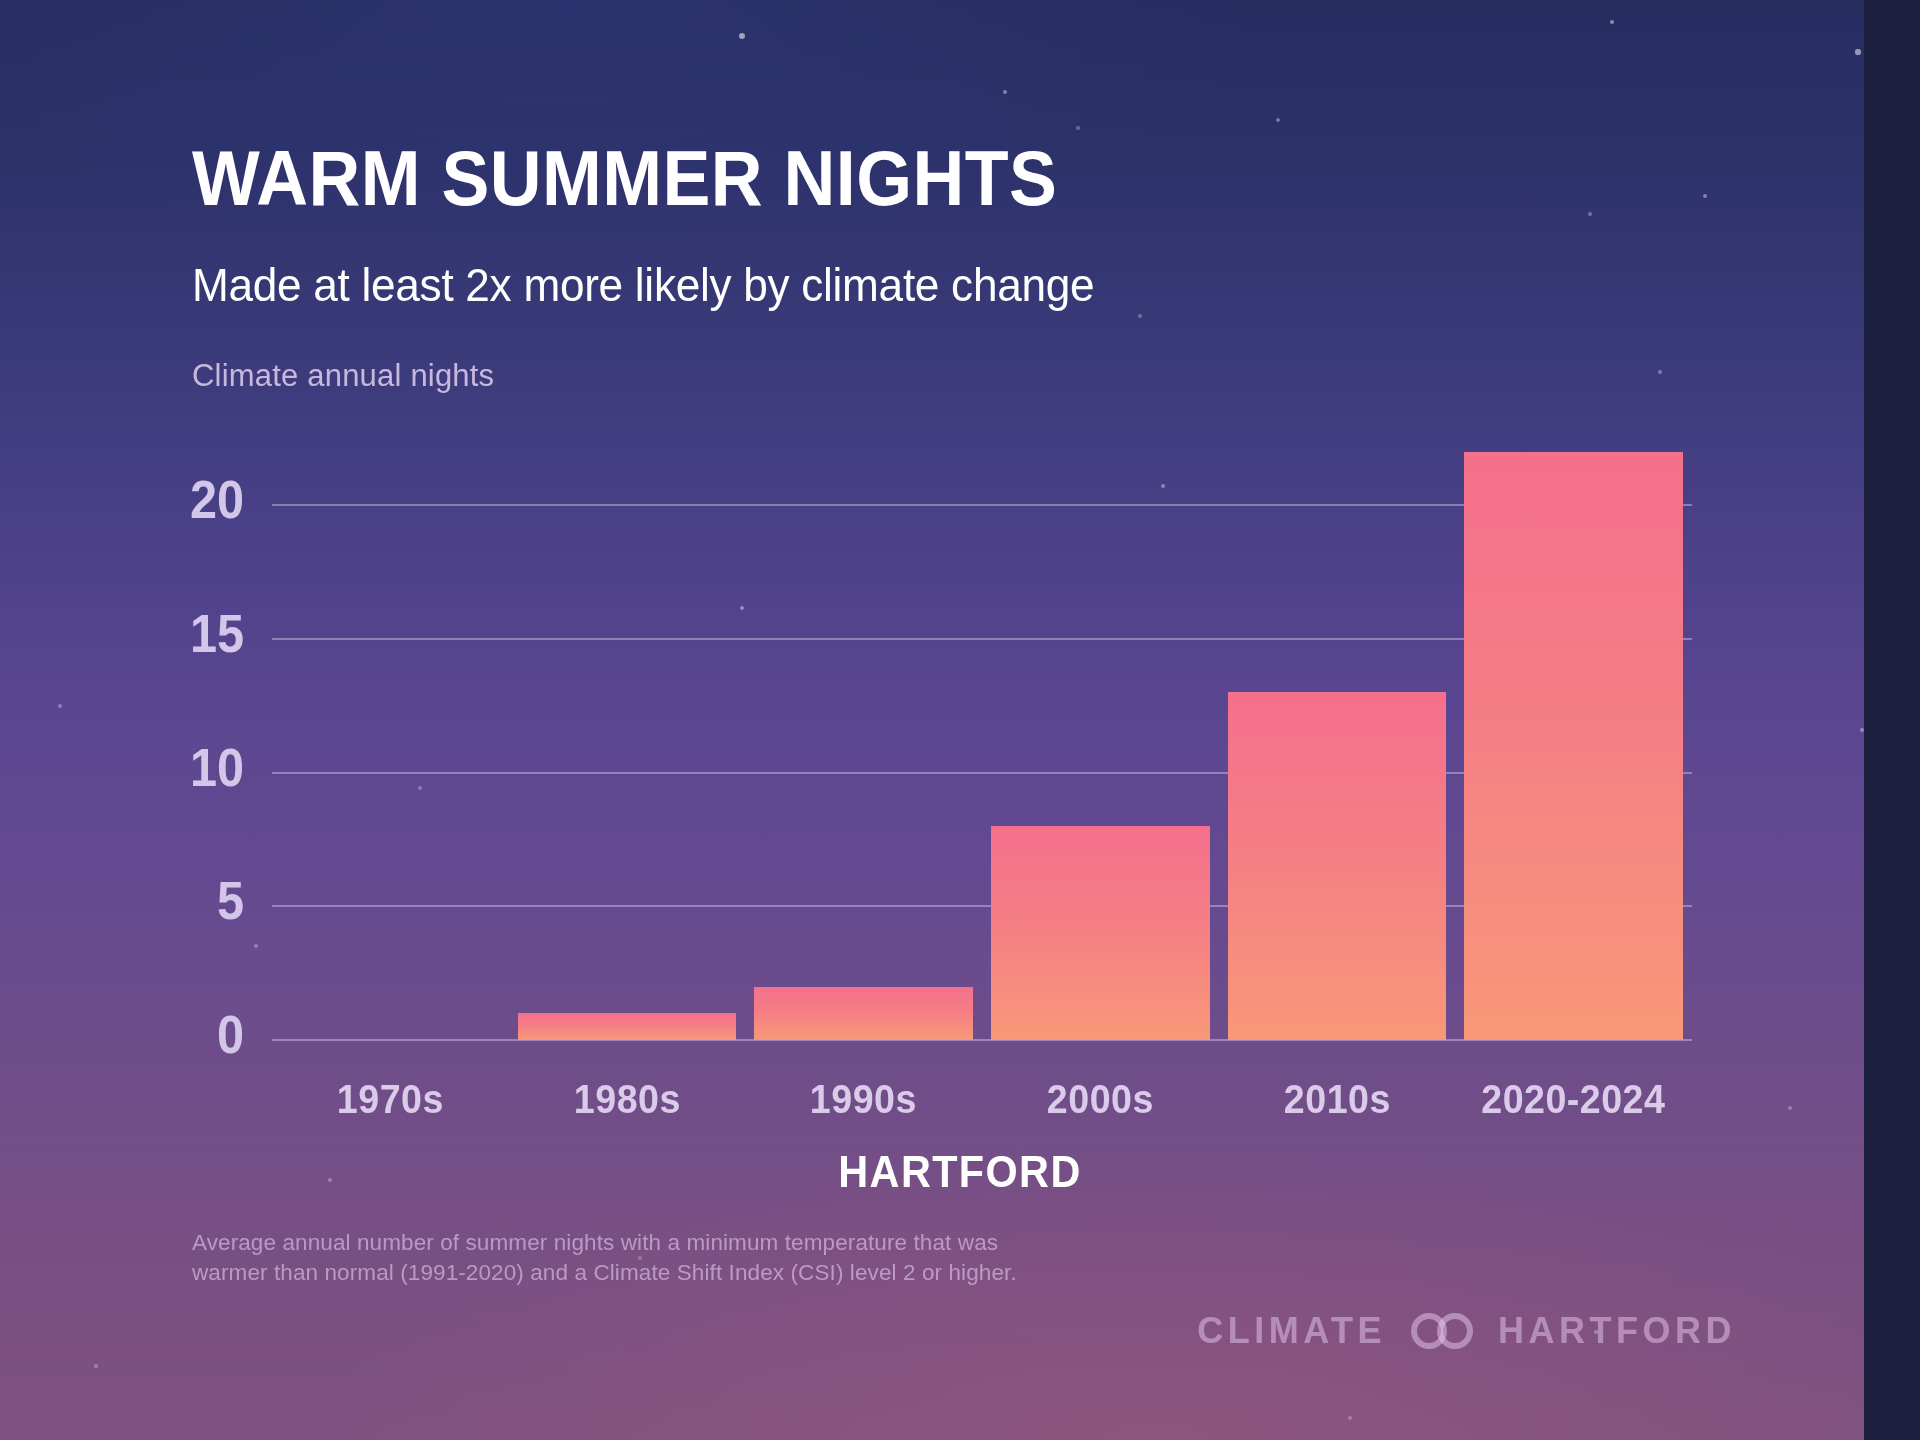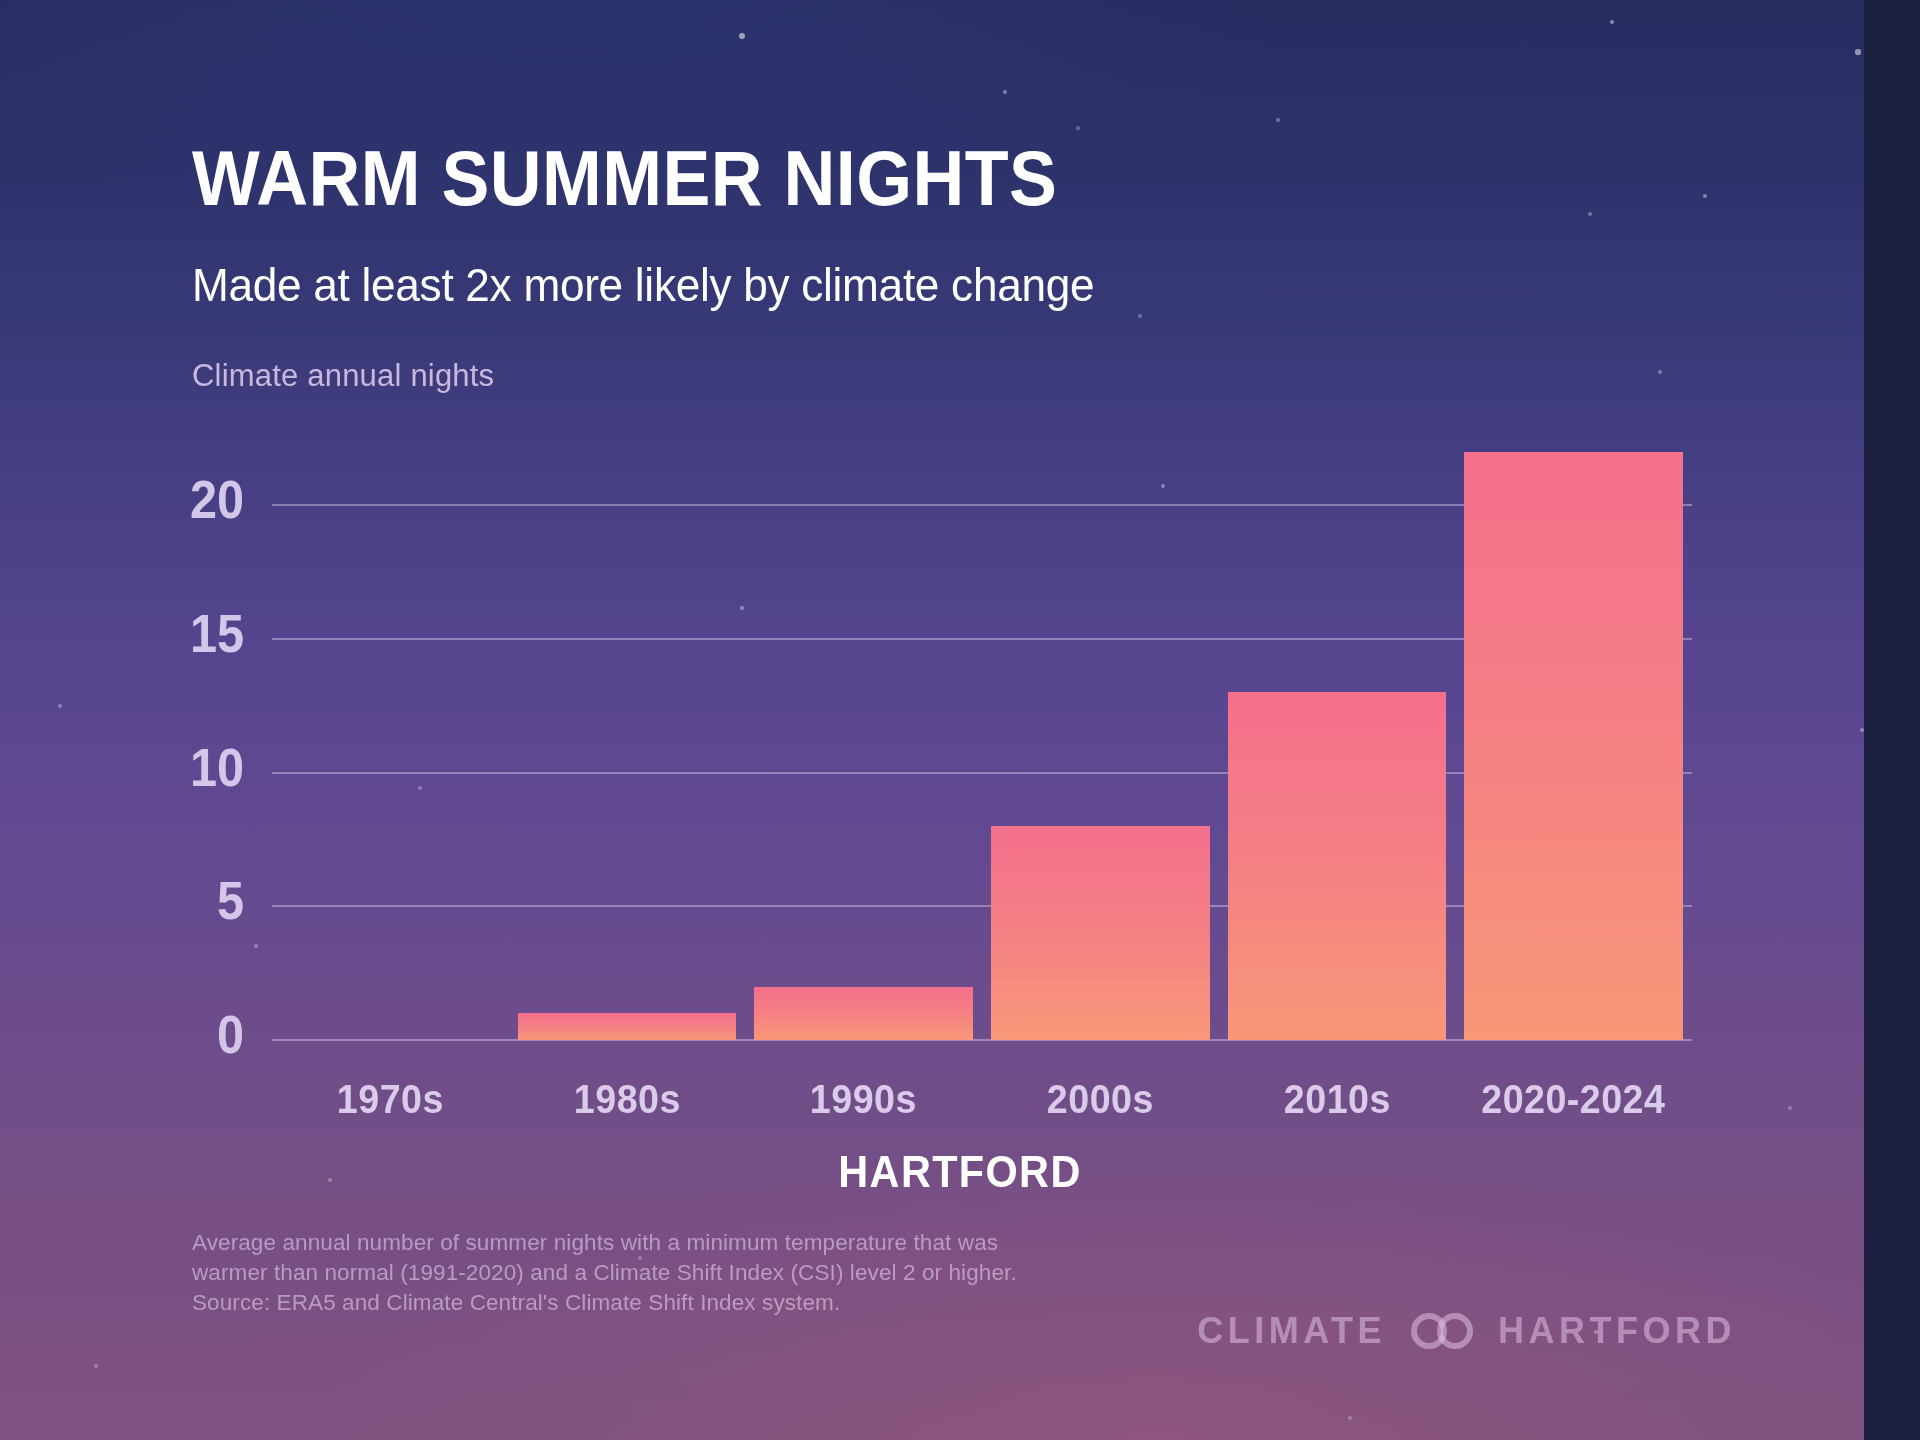--- a/index.html
+++ b/index.html
@@ -245,21 +245,20 @@
       <div class="xtick" style="left: 1188.67px; width: 296.667px; top: 1077px;">2010s</div>
       <div class="bar" style="left: 1464.33px; width: 218.667px; top: 451.739px; height: 588.261px;"></div>
       <div class="xtick" style="left: 1425.33px; width: 296.667px; top: 1077px;">2020-2024</div>
     </div>
 
   <div class="city">HARTFORD</div>
 
   <div class="footnote">
     <div>Average annual number of summer nights with a minimum temperature that was</div>
     <div>warmer than normal (1991-2020) and a Climate Shift Index (CSI) level 2 or higher.</div>
-    <div>Source: ERA5 and Climate Central's Climate Shift Index system.</div>
   </div>
 
   <div class="logo">
     <span>CLIMATE</span>
     <svg class="logo-rings" width="78" height="38" viewBox="0 0 78 38">
       <circle cx="26" cy="19" r="15" fill="none" stroke="rgba(226,198,234,0.52)" stroke-width="6"></circle>
       <circle cx="52" cy="19" r="15" fill="none" stroke="rgba(226,198,234,0.52)" stroke-width="6"></circle>
     </svg>
     <span>HARTFORD</span>
   </div>

